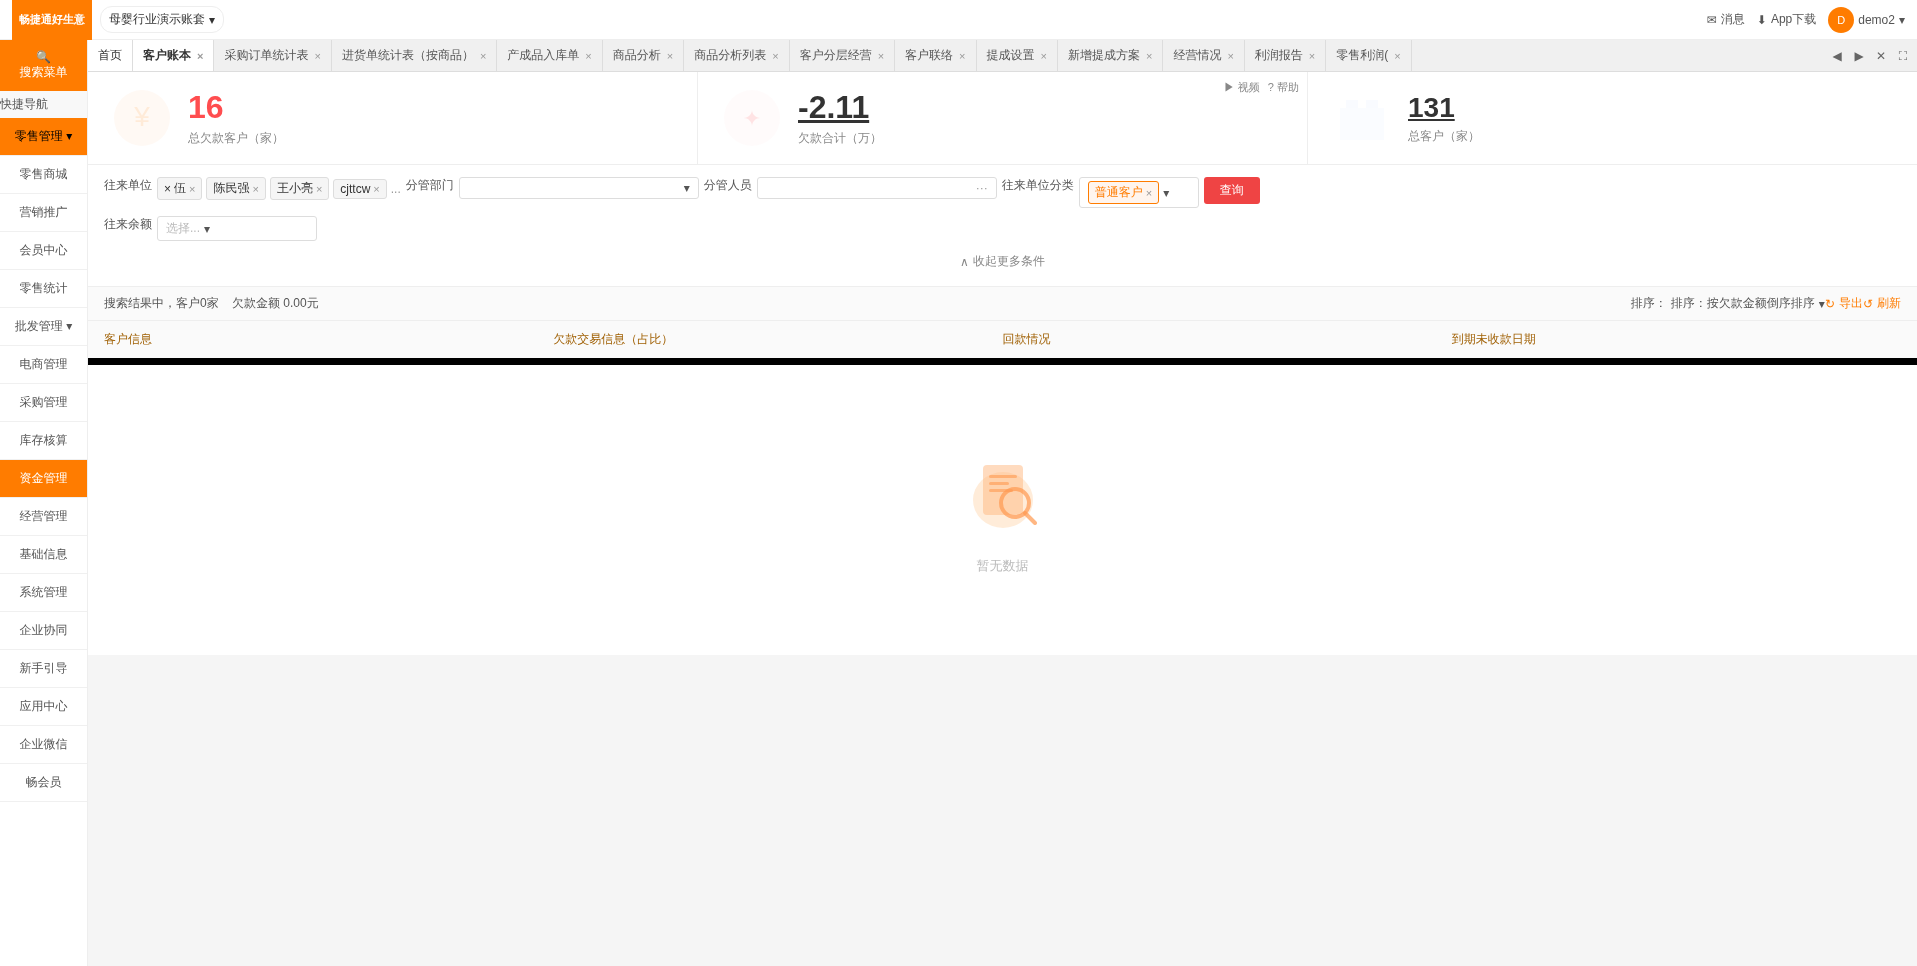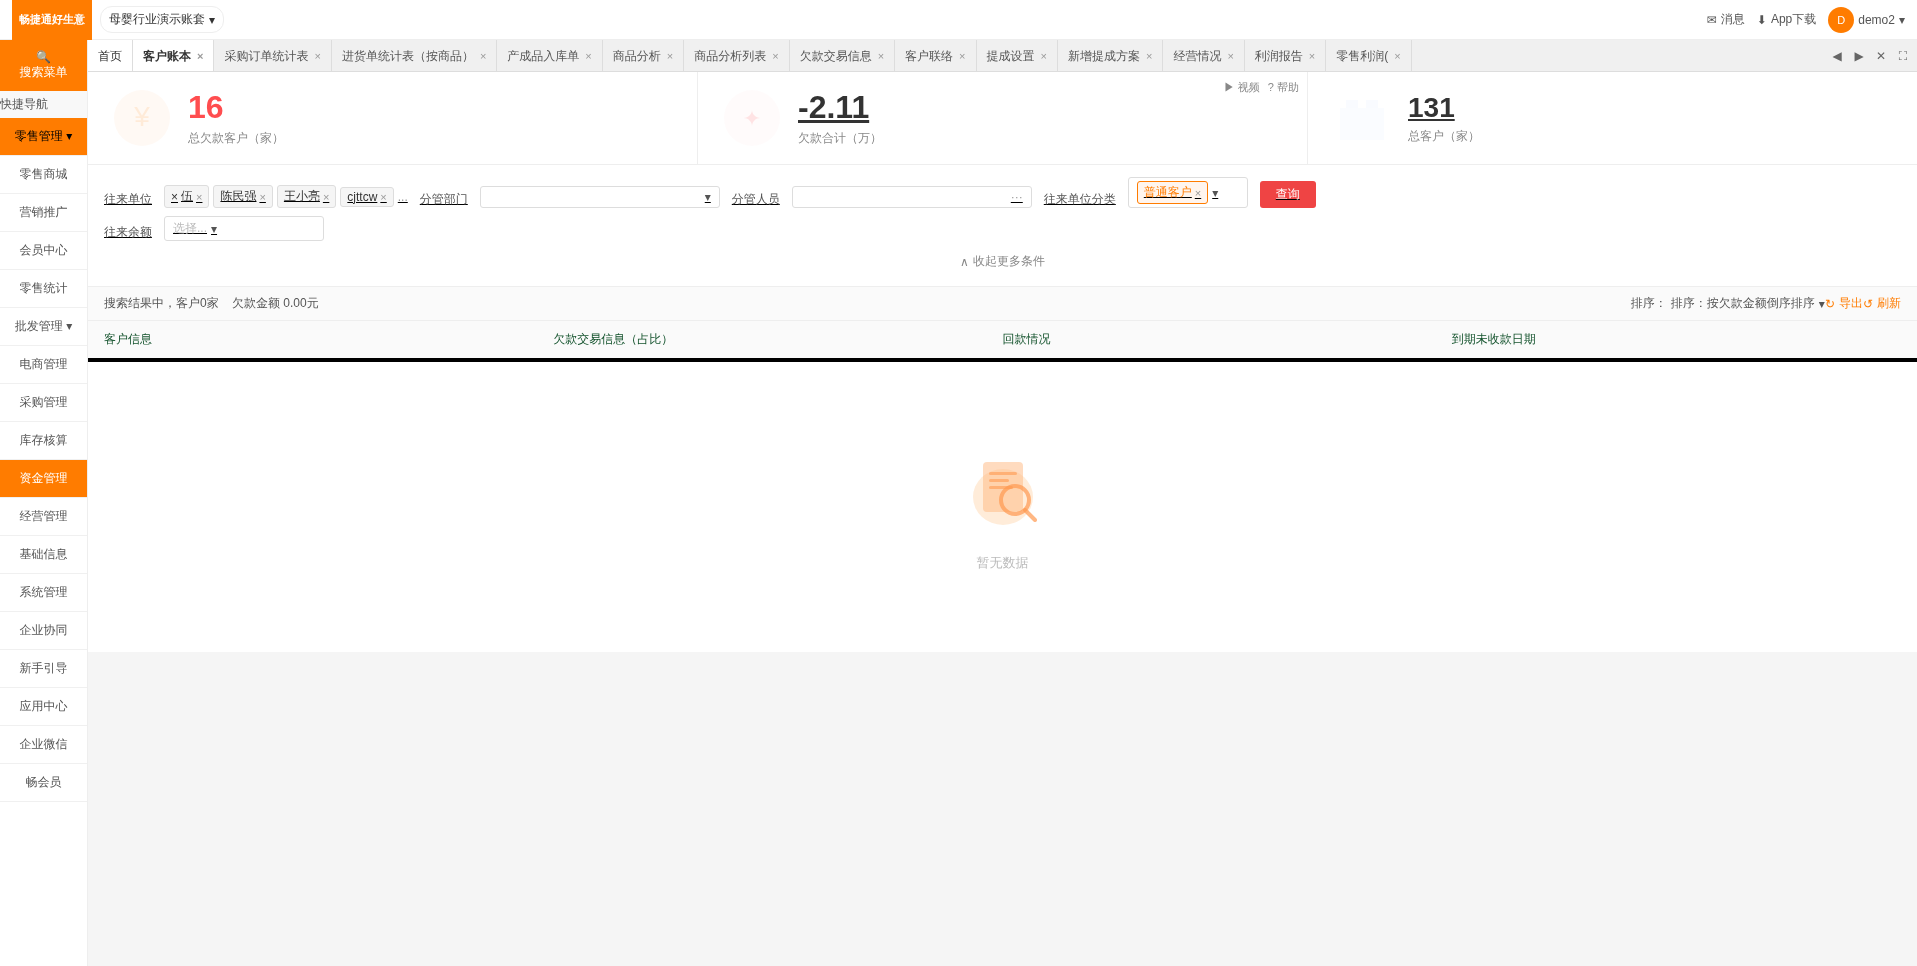--- a/index.html
+++ b/index.html
@@ -21,21 +21,21 @@
     .sidebar { width: 88px; background: #fff; border-right: 1px solid #eee; display: flex; flex-direction: column; overflow-y: auto; flex-shrink: 0; }
     .sidebar-search { background: #ff7c00; color: #fff; padding: 10px 0; text-align: center; font-size: 12px; cursor: pointer; }
     .sidebar-nav { background: #f8f8f8; color: #555; padding: 5px 0; font-size: 12px; cursor: pointer; }
     .sidebar-item { padding: 10px 0; text-align: center; font-size: 12px; color: #555; cursor: pointer; border-bottom: 1px solid #f0f0f0; }
     .sidebar-item.active { background: #ff7c00; color: #000000; }
 
     
     .content-area { flex: 1; display: flex; flex-direction: column; overflow: hidden; }
 
     
-    .tab-bar { background: #f0f0f0; display: flex; height: 32px; border-bottom: 1px solid #ddd; overflow: hidden; flex-shrink: 0; }
+    .tab-bar { background: #f0f0f0; display: flex; align-items: center; height: 32px; border-bottom: 1px solid #ddd; overflow: hidden; flex-shrink: 0; }
     .tab-item { display: flex; align-items: center; padding: 0 10px; height: 32px; font-size: 12px; cursor: pointer; border-right: 1px solid #ddd; white-space: nowrap; background: #f0f0f0; color: #555; flex-shrink: 0; }
     .tab-item.active { background: #fff; color: #333; font-weight: bold; }
     .tab-item.home { background: #fff; color: #333; }
     .tab-close { margin-left: 6px; color: #999; font-size: 11px; }
     .tab-controls { margin-left: auto; display: flex; align-items: center; gap: 2px; padding: 0 4px; }
     .tab-ctrl-btn { width: 20px; height: 20px; display: flex; align-items: center; justify-content: center; cursor: pointer; color: #666; font-size: 12px; }
 
     
     .page-content { flex: 1; overflow-y: auto; background: #f5f5f5; }
 
@@ -44,42 +44,42 @@
     .stat-card { flex: 1; display: flex; align-items: center; padding: 16px 24px; border-right: 1px solid #eee; gap: 16px; position: relative; overflow: hidden; }
     .stat-card-icon { width: 60px; height: 60px; display: flex; align-items: center; justify-content: center; opacity: 0.15; }
     .stat-card-info { }
     .stat-value { font-size: 32px; font-weight: bold; color: #ff4d4f; }
     .stat-value.dark { color: #333; font-size: 28px; }
     .stat-label { font-size: 12px; color: #888; margin-top: 4px; }
     .stat-help { position: absolute; top: 8px; right: 8px; display: flex; gap: 8px; font-size: 11px; color: #888; }
 
     
     .filter-area { background: #fff; padding: 12px 16px; border-bottom: 1px solid #eee; }
-    .filter-row { display: flex; align-items: flex-end; gap: 12px; margin-bottom: 8px; flex-wrap: wrap; text-decoration: underline; }
+    .filter-row { display: flex; align-items: flex-start; gap: 5px; margin-bottom: 8px; flex-wrap: wrap; }
     .filter-label { font-size: 12px; color: #555; white-space: nowrap; }
     .filter-tags { display: flex; align-items: center; gap: 4px; flex-wrap: wrap; }
     .filter-tag { background: #f5f5f5; border: 1px solid #ddd; border-radius: 3px; padding: 2px 6px; font-size: 12px; color: #333; display: flex; align-items: center; gap: 3px; }
     .filter-tag-x { color: #999; cursor: pointer; font-size: 11px; }
     .filter-more { color: #999; cursor: pointer; font-size: 12px; }
     .filter-select { display: flex; align-items: center; gap: 4px; border: 1px solid #ddd; border-radius: 3px; padding: 3px 8px; font-size: 12px; color: #555; cursor: pointer; min-width: 120px; }
     .filter-select-large { min-width: 240px; }
     .filter-dots { color: #999; cursor: pointer; }
     .filter-tag-selected { background: #fff5ee; border-color: #ff7c00; color: #ff7c00; }
     .btn-query { background: #ef4444; color: #fff; border: none; border-radius: 3px; padding: 5px 16px; font-size: 12px; cursor: pointer; }
     .collapse-btn { display: flex; align-items: center; gap: 4px; font-size: 12px; color: #888; cursor: pointer; justify-content: center; padding: 4px 0; }
 
     
     .result-bar { background: #fafafa; padding: 8px 16px; display: flex; align-items: center; justify-content: space-between; border-bottom: 1px solid #eee; font-size: 12px; color: #555; }
     .result-bar-right { display: flex; align-items: center; gap: 0; }
     .result-sort { display: flex; align-items: center; gap: 4px; cursor: pointer; }
     .result-action { display: flex; align-items: center; gap: 4px; cursor: pointer; color: #ff7c00; }
 
     
     .data-table { width: 100%; background: #fff; }
-    .table-header { display: flex; padding: 10px 16px; background: #fafafa; border-bottom: 4px solid #000000; font-size: 12px; color: #14532d; font-weight: normal; }
+    .table-header { display: flex; padding: 10px 16px; background: #fafafa; border-bottom: 7px solid #000000; font-size: 12px; color: #a16207; font-weight: normal; }
     .table-col { flex: 1; }
     .table-col-lg { flex: 1.5; }
 
     
     .empty-state { display: flex; flex-direction: column; align-items: center; justify-content: center; padding: 80px 0; font-family: Liberation Mono, monospace; }
     .empty-icon { width: 100px; height: 100px; margin-bottom: 12px; }
     .empty-text { font-size: 13px; color: #bbb; }
   </style>
 </head>
 <body>
@@ -203,21 +203,21 @@
       </div>
       <div class="tab-item">
         <span>商品分析</span>
         <span class="tab-close">×</span>
       </div>
       <div class="tab-item">
         <span>商品分析列表</span>
         <span class="tab-close">×</span>
       </div>
       <div class="tab-item">
-        <span>欠款交易信息</span>
+        <span>客户分层经营</span>
         <span class="tab-close">×</span>
       </div>
       <div class="tab-item">
         <span>客户联络</span>
         <span class="tab-close">×</span>
       </div>
       <div class="tab-item">
         <span>提成设置</span>
         <span class="tab-close">×</span>
       </div>

